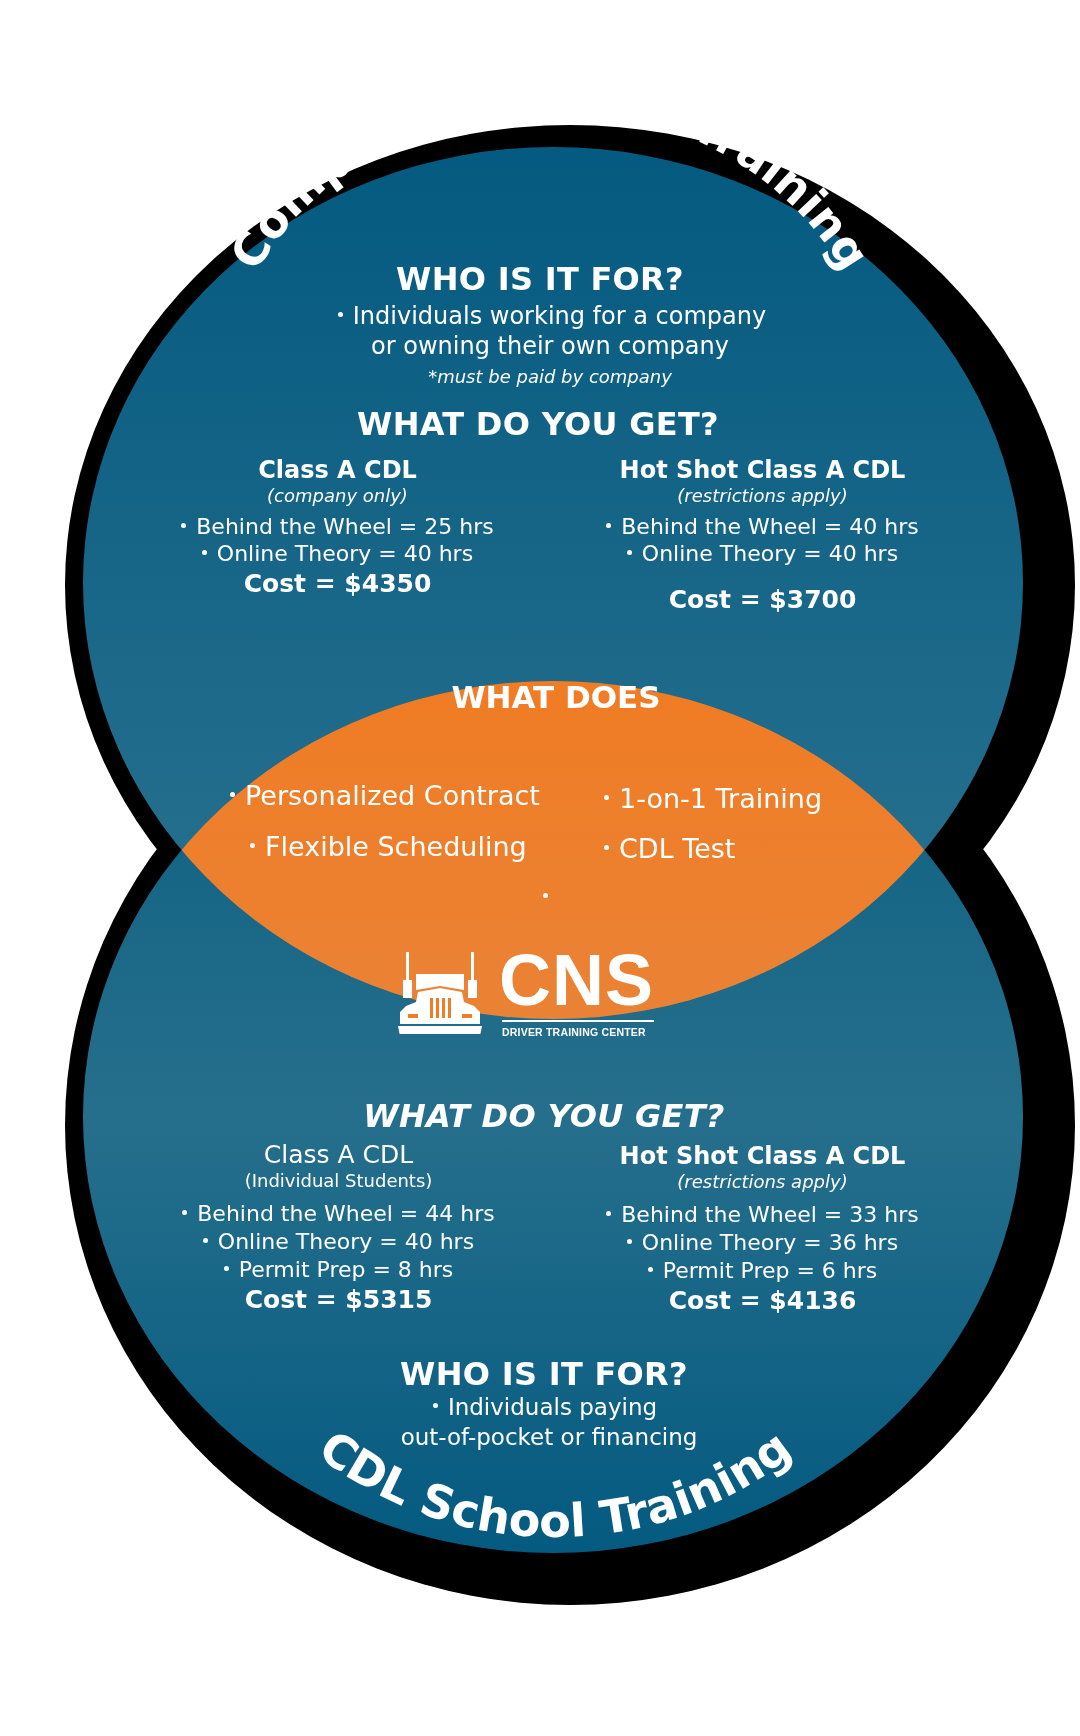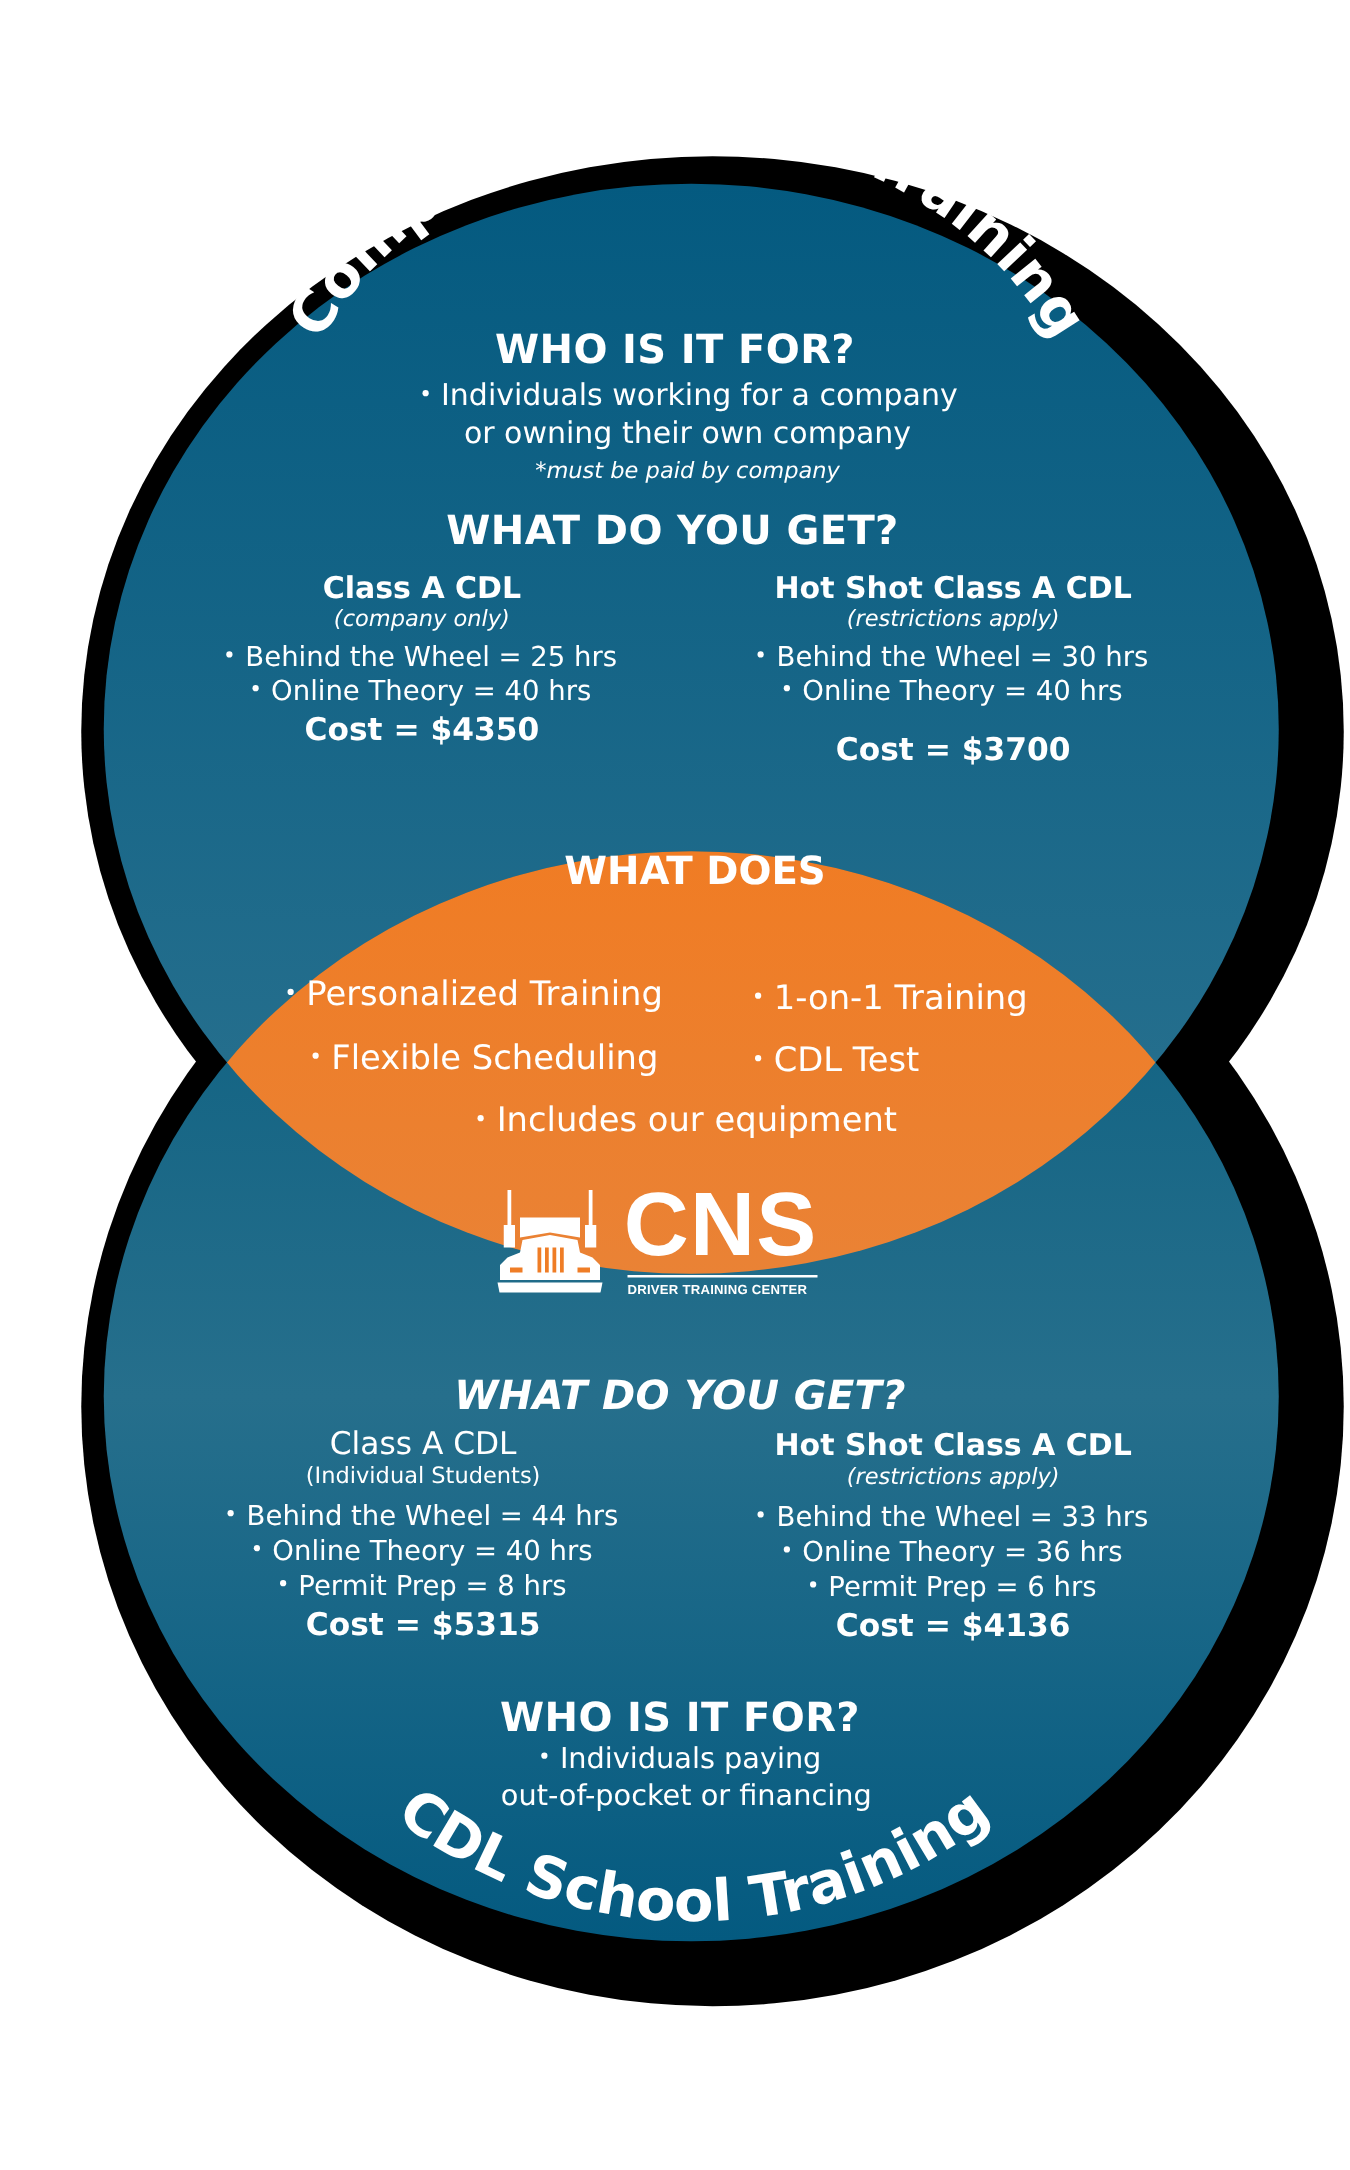--- a/index.html
+++ b/index.html
@@ -81,34 +81,34 @@
     <div class="h-bold h-sub">Class A CDL</div>
     <div class="italic-note" style="margin-top:1px;">(company only)</div>
     <div class="body-line" style="margin-top:8px;"><span class="dot"></span><span>Behind the Wheel = 25 hrs</span></div>
     <div class="body-line" style="margin-top:2px;"><span class="dot"></span><span>Online Theory = 40 hrs</span></div>
     <div class="cost" style="margin-top:3px;">Cost = $4350</div>
   </div>
 
   <div class="txt" style="left:570px;width:385px;top:456px;">
     <div class="h-bold h-sub">Hot Shot Class A CDL</div>
     <div class="italic-note" style="margin-top:1px;">(restrictions apply)</div>
-    <div class="body-line" style="margin-top:8px;"><span class="dot"></span><span>Behind the Wheel = 30 hrs</span></div>
+    <div class="body-line" style="margin-top:8px;"><span class="dot"></span><span>Behind the Wheel = 40 hrs</span></div>
     <div class="body-line" style="margin-top:2px;"><span class="dot"></span><span>Online Theory = 40 hrs</span></div>
     <div class="cost" style="margin-top:19px;">Cost = $3700</div>
   </div>
 
   <div class="txt h-bold" style="left:16px;width:1080px;top:680px;font-size:31px;line-height:35px;">
     <div>WHAT DOES</div>
   </div>
 
-  <div class="txt center-item" style="left:230px;top:780px;"><span class="dot"></span><span>Personalized Training</span></div>
+  <div class="txt center-item" style="left:230px;top:780px;"><span class="dot"></span><span>Personalized Contract</span></div>
   <div class="txt center-item" style="left:604px;top:783px;"><span class="dot"></span><span>1-on-1 Training</span></div>
   <div class="txt center-item" style="left:250px;top:831px;"><span class="dot"></span><span>Flexible Scheduling</span></div>
   <div class="txt center-item" style="left:604px;top:833px;"><span class="dot"></span><span>CDL Test</span></div>
-  <div class="txt center-item" style="left:0;width:1100px;top:881px;"><span class="dot"></span><span>Includes our equipment</span></div>
+  <div class="txt center-item" style="left:0;width:1100px;top:881px;"><span class="dot"></span></div>
 
   <div class="logo">
     <svg class="truck" width="92" height="82" viewBox="0 0 92 82">
 
       <rect x="12" y="0" width="3" height="28" fill="#fff"></rect>
       <rect x="77" y="0" width="3" height="28" fill="#fff"></rect>
 
       <rect x="9" y="28" width="9" height="18" fill="#fff"></rect>
       <rect x="74" y="28" width="9" height="18" fill="#fff"></rect>
 

